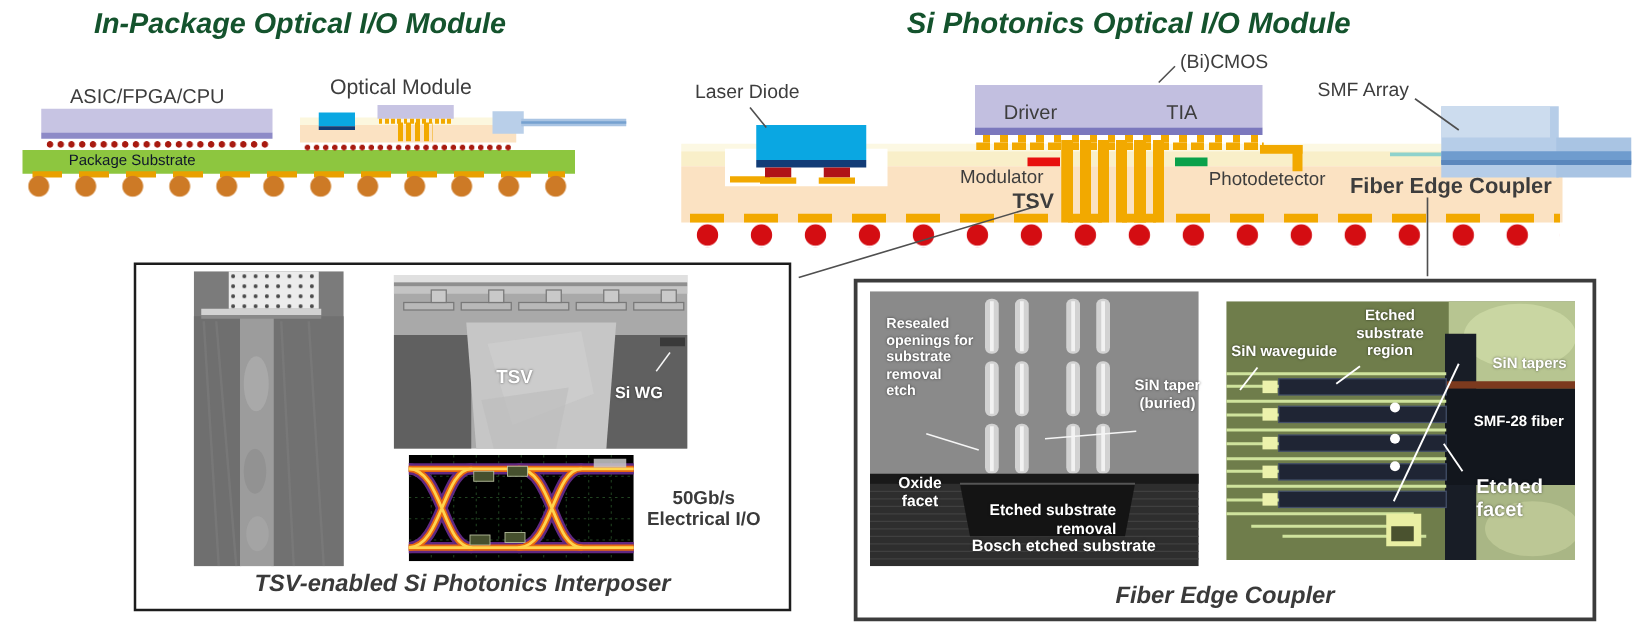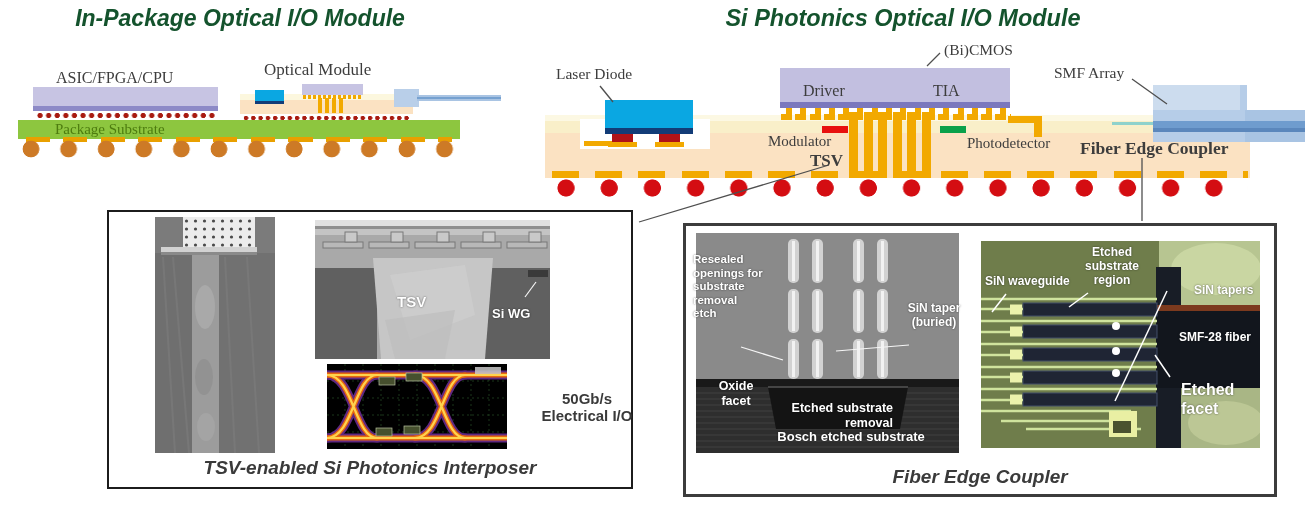--- a/index.html
+++ b/index.html
@@ -1,20 +1,20 @@
 <!DOCTYPE html>
 <html><head>
 <meta charset="utf-8">
 <style>
   html,body{margin:0;padding:0;background:#fff;}
   #canvas{position:relative;width:1308px;height:508px;background:#fff;overflow:hidden;
           font-family:"Liberation Sans",sans-serif;color:#3d3d3d;}
   .abs{position:absolute;}
   .title{font-style:italic;font-weight:700;font-size:23px;color:#14532d;text-align:center;z-index:6;}
-  .lbl{font-size:15.5px;color:#3d3d3d;z-index:6;white-space:nowrap;font-family:Liberation Serif, serif;}
+  .lbl{font-size:15.5px;color:#3d3d3d;z-index:6;white-space:nowrap;}
   .lbl-b{font-weight:700;}
   .cap{font-style:italic;font-weight:700;font-size:19px;color:#3a3a3a;text-align:center;z-index:6;}
   .wlbl{color:#fff;font-weight:700;line-height:1.18;z-index:6;text-shadow:0 0 2px rgba(0,0,0,.6);}
   
   .dots-red{background-image:radial-gradient(circle at 4px 3.5px,#a81a10 2.3px,rgba(0,0,0,0) 2.9px);
             background-size:8.6px 8px;z-index:3;}
   .dots-red-sm{background-image:radial-gradient(circle at 3px 3px,#a81a10 2px,rgba(0,0,0,0) 2.5px);
             background-size:7.3px 7px;z-index:3;}
   .pads-l{background-image:repeating-linear-gradient(90deg,#e9a000 0 24px,rgba(0,0,0,0) 24px 37.5px);z-index:3;}
   .balls-l{background-image:radial-gradient(circle at 9px 9px,#cd7a26 8px,rgba(0,0,0,0) 8.7px);
@@ -37,21 +37,21 @@
 <div id="canvas">
 
   <div class="abs title" style="left:40px;top:5px;width:400px;">In-Package Optical I/O Module</div>
 
   <div class="abs lbl" style="left:56px;top:69px;font-size:16px;">ASIC/FPGA/CPU</div>
   <div class="abs shape" style="left:33px;top:87px;width:185px;height:19px;background:#c7c4e3;"></div>
   <div class="abs shape" style="left:33px;top:106px;width:185px;height:5px;background:#8d8ac7;"></div>
   <div class="abs dots-red" style="left:36px;top:112px;width:180px;height:8px;"></div>
 
   <div class="abs shape" style="left:18px;top:120px;width:442px;height:19px;background:#8dc63f;"></div>
-  <div class="abs lbl" style="left:55px;top:121px;font-size:15px;color:#4d7c0f;">Package Substrate</div>
+  <div class="abs lbl" style="left:55px;top:121px;font-size:12px;color:#0f172a;">Package Substrate</div>
   <div class="abs pads-l" style="left:26px;top:137px;width:426px;height:5px;"></div>
   <div class="abs balls-l" style="left:22px;top:140px;width:432px;height:18px;"></div>
 
   <div class="abs lbl" style="left:264px;top:60px;font-size:17px;">Optical Module</div>
   <div class="abs shape" style="left:240px;top:94px;width:173px;height:6px;background:#fcf7de;"></div>
   <div class="abs shape" style="left:240px;top:100px;width:173px;height:14px;background:#fbe2c2;"></div>
   <div class="abs shape" style="left:255px;top:90px;width:29px;height:11px;background:#0aa7e2;"></div>
   <div class="abs shape" style="left:255px;top:101px;width:29px;height:3px;background:#123c77;"></div>
   <div class="abs shape" style="left:302px;top:84px;width:61px;height:11px;background:#c7c4e3;"></div>
   <div class="abs mini-bumps" style="left:303px;top:95px;width:59px;height:4px;"></div>
@@ -191,21 +191,21 @@
         </g>
       </g>
       <g fill="#46502e" stroke="#b8c0a0" stroke-width="0.7">
         <rect x="52" y="13" width="16" height="8"></rect>
         <rect x="79" y="9" width="16" height="8"></rect>
         <rect x="49" y="64" width="16" height="8"></rect>
         <rect x="77" y="62" width="16" height="8"></rect>
       </g>
       <rect x="148" y="3" width="26" height="7" fill="#c9c9c9" opacity="0.85"></rect>
     </svg>
-    <div class="abs" style="left:398px;top:178px;width:112px;text-align:center;font-weight:700;font-size:15px;color:#3a3a3a;z-index:6;padding-left:24px;">
+    <div class="abs" style="left:398px;top:178px;width:112px;text-align:center;font-weight:700;font-size:15px;color:#3a3a3a;z-index:6;">
       <div>50Gb/s</div>
       <div>Electrical I/O</div>
     </div>
 
     <div class="abs cap" style="left:0;top:245px;width:100%;">TSV-enabled Si Photonics Interposer</div>
   </div>
 
   <div class="abs box" style="left:683px;top:223px;width:588px;height:268px;border:3px solid #3c3c3c;">
 
     <svg class="abs" style="left:10px;top:7px;" width="263" height="220" viewBox="0 0 263 220">
@@ -241,21 +241,21 @@
       <g stroke="#404040" stroke-width="1">
         <path d="M0,160H263 M0,166H263 M0,172H263 M0,178H263 M0,184H263 M0,190H263 M0,196H263 M0,202H263 M0,208H263 M0,214H263"></path>
       </g>
       <polygon points="72,154 212,154 204,196 80,196" fill="#141414"></polygon>
       <path d="M72,154 L212,154" stroke="#555" stroke-width="1.5"></path>
       <g stroke="#f5f5f5" stroke-width="1.2" fill="none">
         <path d="M45,114 L87,127"></path>
         <path d="M213,112 L140,118"></path>
       </g>
     </svg>
-    <div class="abs wlbl" style="left:7px;top:27px;width:70px;font-size:11.5px;">Resealed openings for substrate removal etch</div>
+    <div class="abs wlbl" style="left:23px;top:27px;width:70px;font-size:11.5px;">Resealed openings for substrate removal etch</div>
     <div class="abs wlbl" style="left:220px;top:75px;width:56px;font-size:12px;text-align:center;">SiN taper (buried)</div>
     <div class="abs wlbl" style="left:25px;top:153px;width:50px;font-size:12.5px;text-align:center;">Oxide facet</div>
     <div class="abs wlbl" style="left:82px;top:175px;width:125px;font-size:12.5px;text-align:right;">Etched substrate removal</div>
     <div class="abs wlbl" style="left:70px;top:203px;width:190px;font-size:13px;text-align:center;">Bosch etched substrate</div>
 
     <svg class="abs" style="left:295px;top:15px;" width="279" height="207" viewBox="0 0 279 207">
       <rect width="279" height="207" fill="#6f7d4b"></rect>
       <rect x="178" y="0" width="101" height="66" fill="#b7c591"></rect>
       <ellipse cx="235" cy="28" rx="45" ry="26" fill="#c9d6a2"></ellipse>
       <rect x="196" y="147" width="83" height="60" fill="#a9b685"></rect>

